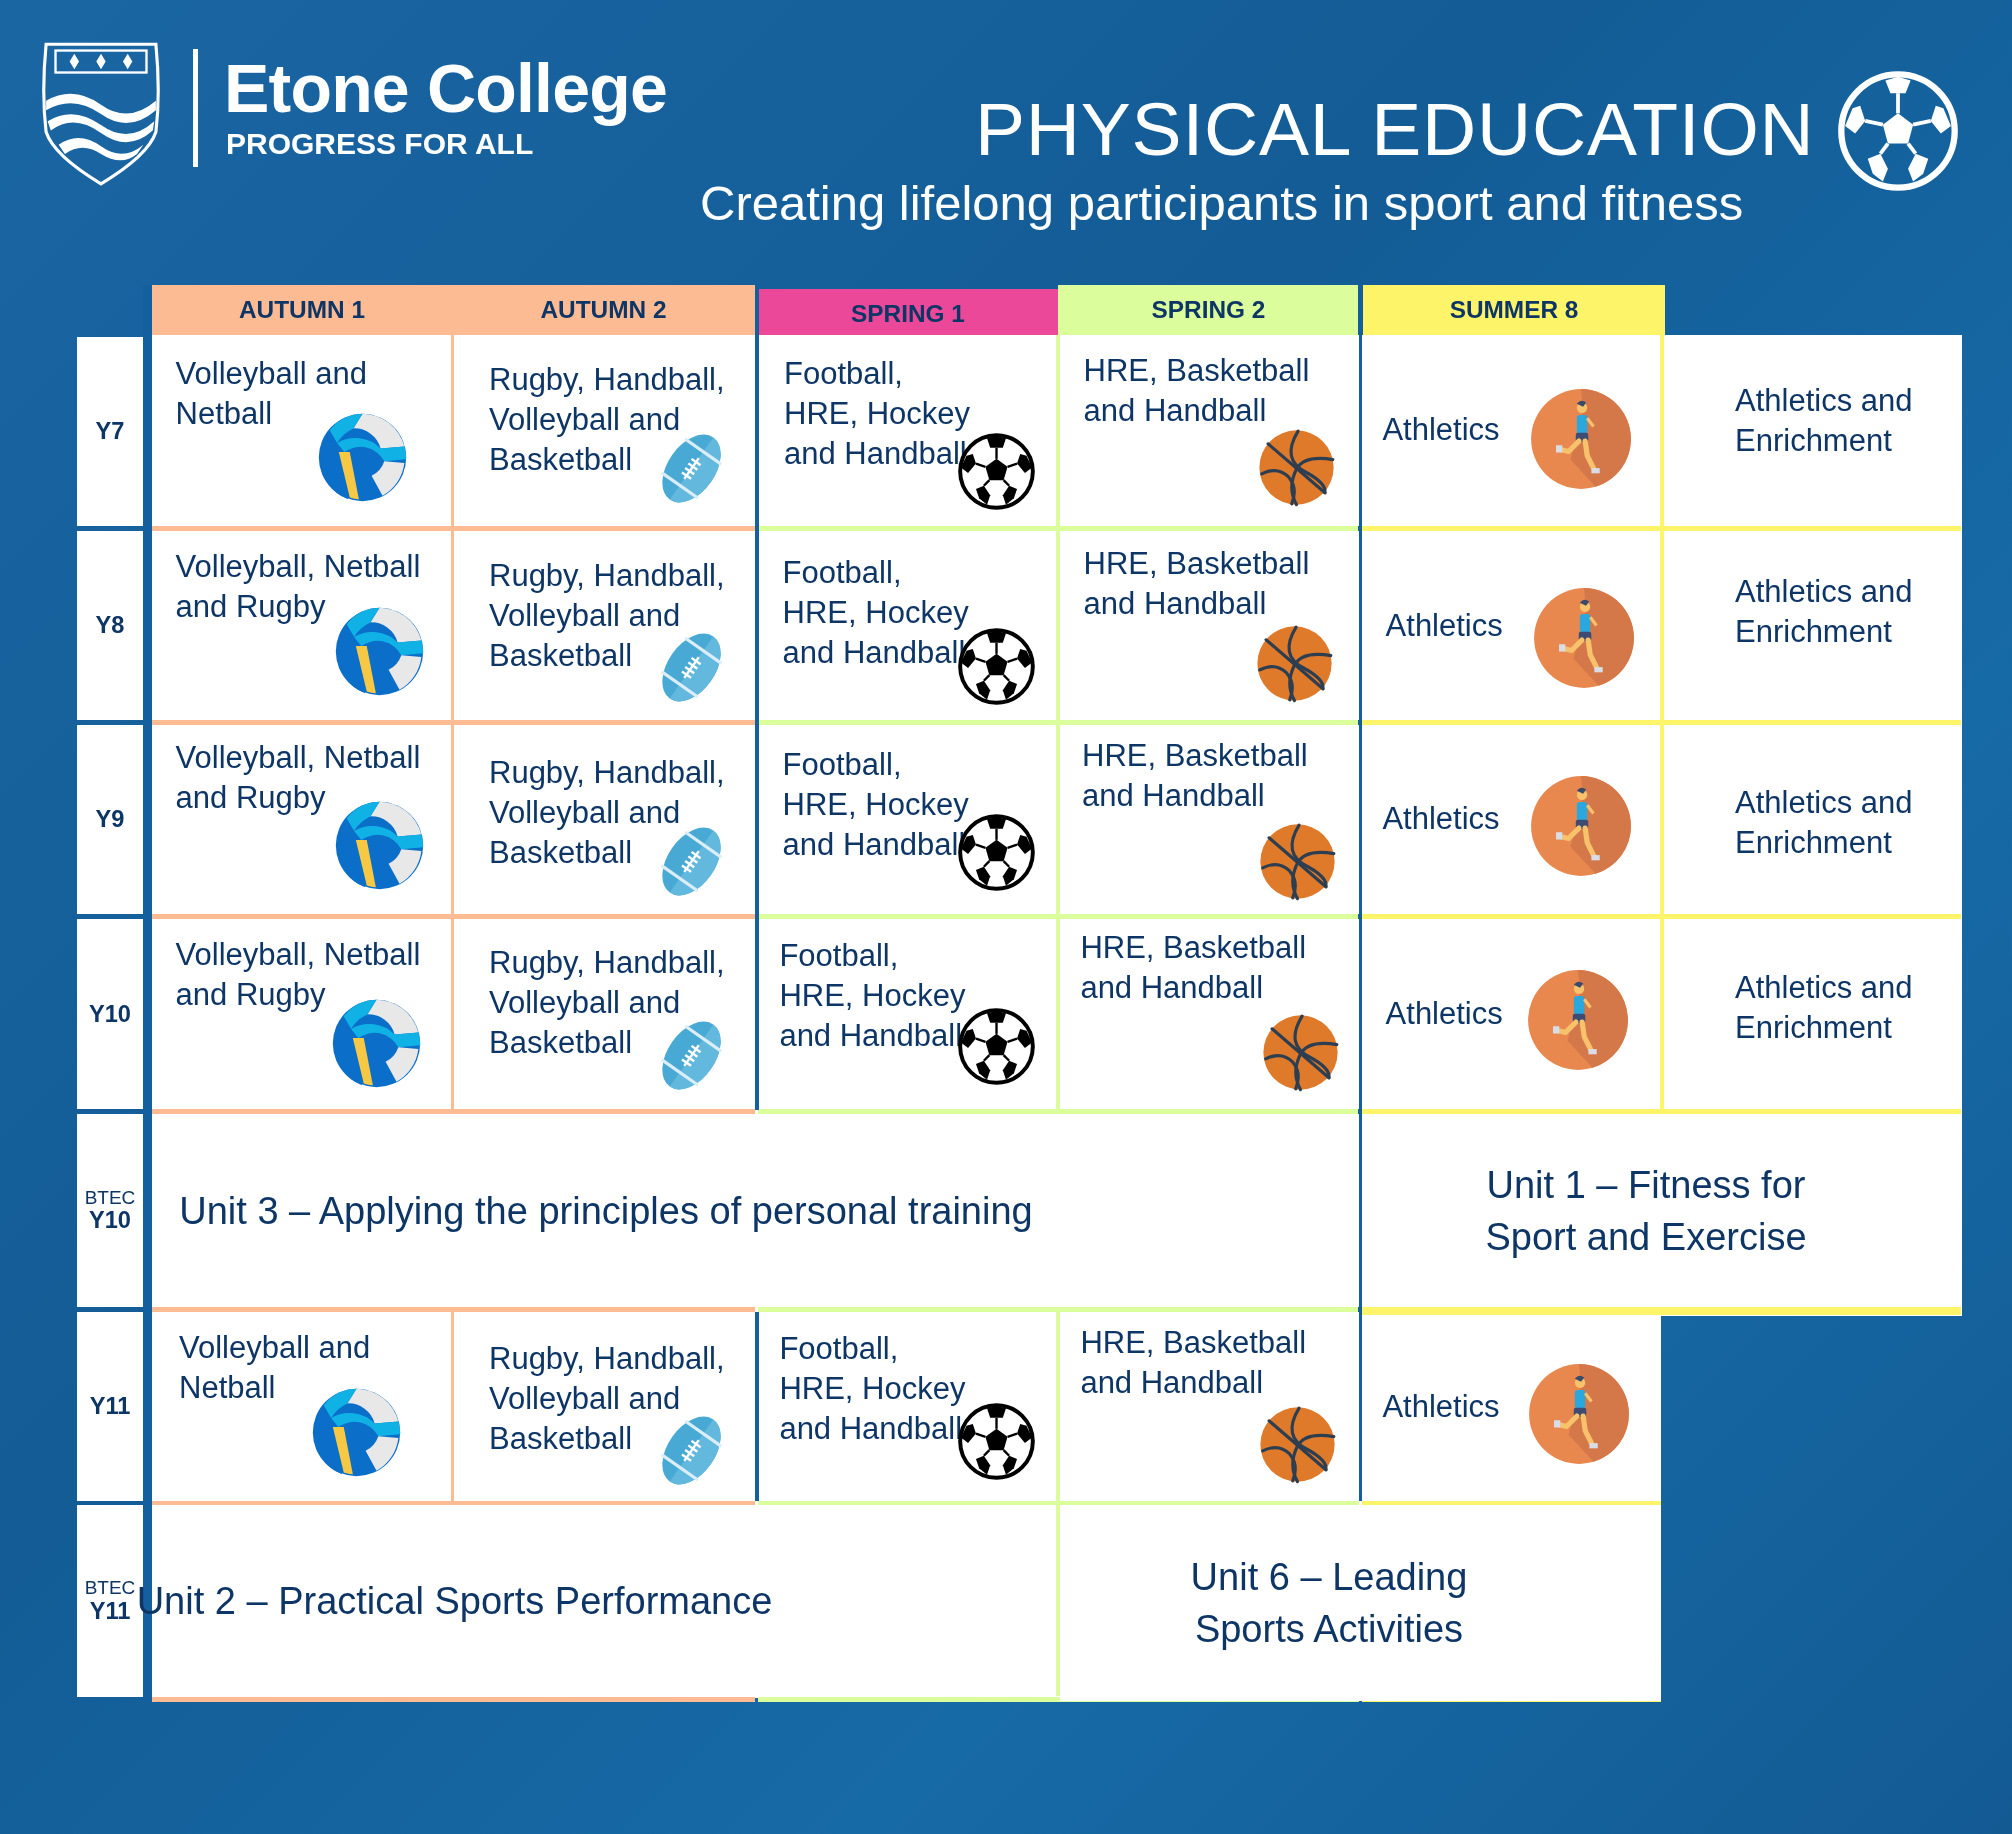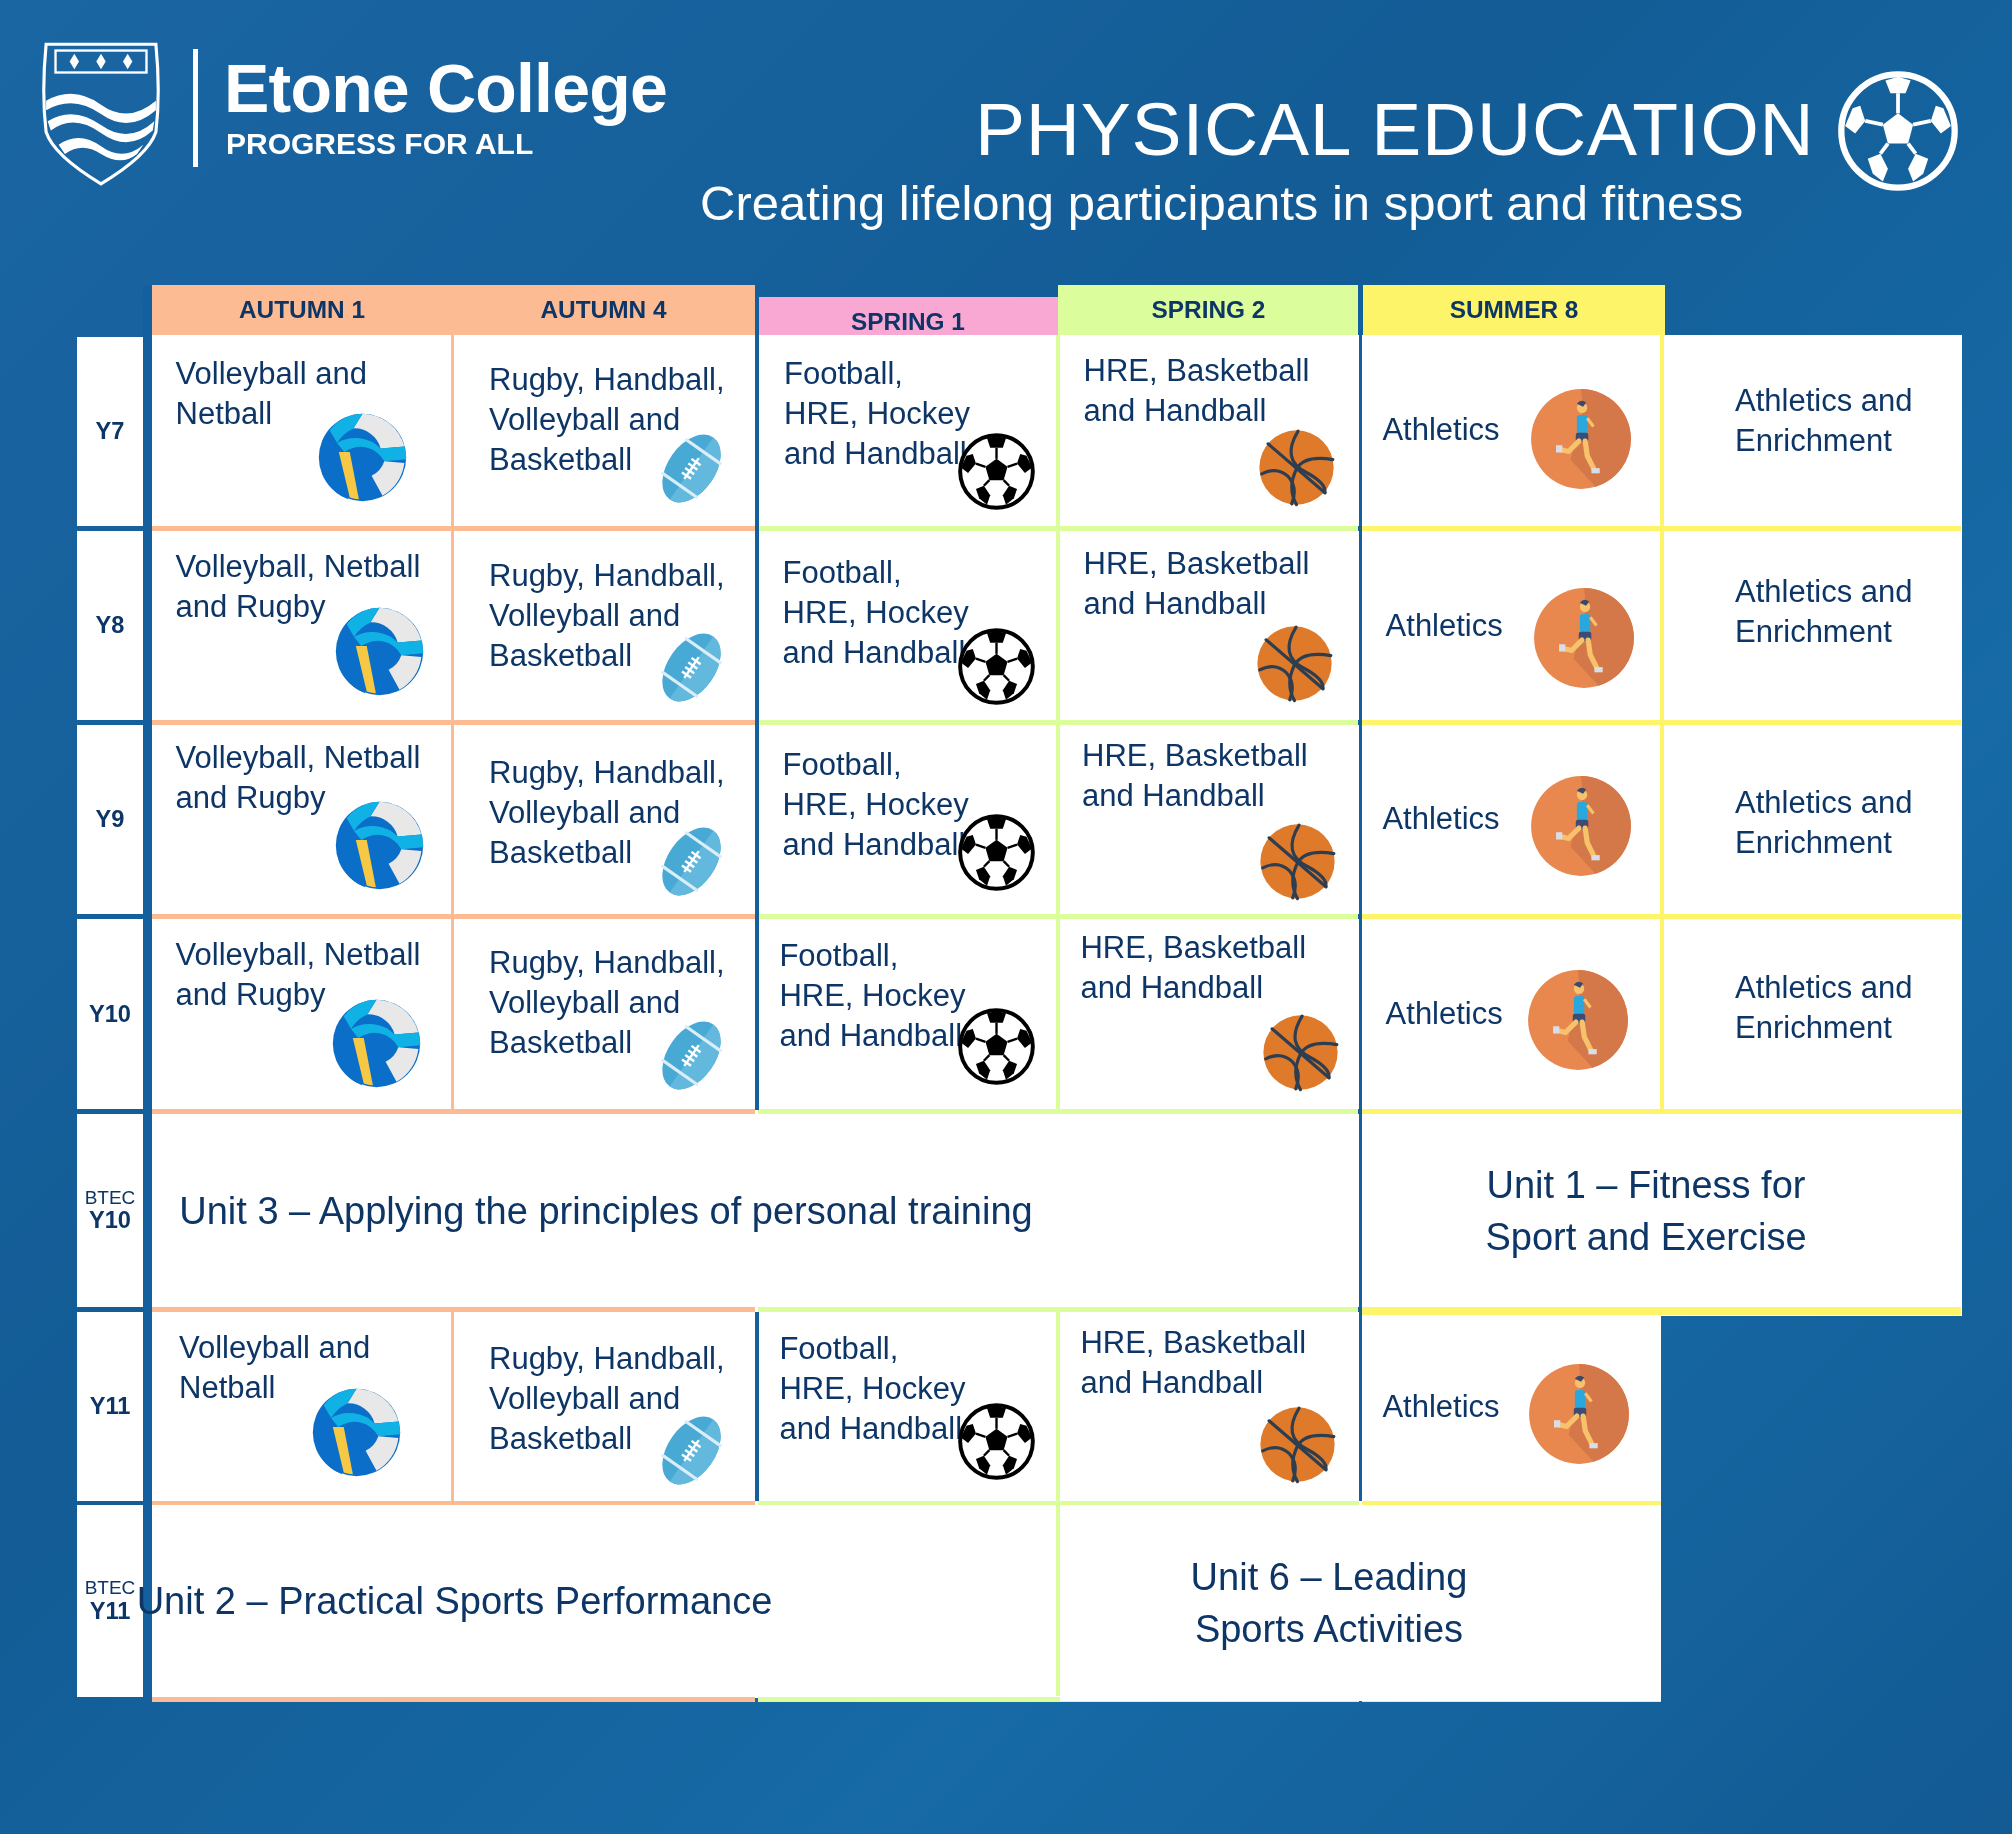--- a/index.html
+++ b/index.html
@@ -118,22 +118,22 @@
       <line x1="50" y1="36" x2="50" y2="20"></line>
       <line x1="62" y1="45" x2="76" y2="42"></line>
       <line x1="38" y1="45" x2="24" y2="42"></line>
       <line x1="42" y1="60" x2="36" y2="68"></line>
       <line x1="58" y1="60" x2="64" y2="68"></line>
     </g>
 </svg>
 
 <div class="abs" style="left:152px;top:285px;width:1810px;height:50px;">
   <div class="abs hdr" style="left:0;width:300px;top:0;background:#fdbb94;">AUTUMN 1</div>
-  <div class="abs hdr" style="left:300px;width:303px;top:0;background:#fdbb94;">AUTUMN 4</div>
-  <div class="abs hdr" style="left:606px;width:300px;top:12px;background:#f9a8d4;">SPRING 1</div>
+  <div class="abs hdr" style="left:300px;width:303px;top:0;background:#fdbb94;">AUTUMN 2</div>
+  <div class="abs hdr" style="left:606px;width:300px;top:4px;background:#ec4899;">SPRING 1</div>
   <div class="abs hdr" style="left:906px;width:301px;top:0;background:#dcfd9b;">SPRING 2</div>
   <div class="abs hdr" style="left:1211px;width:302px;top:0;background:#fdf46a;">SUMMER 8</div>
 </div>
 
 <div class="abs rowlabel" style="top:337px;height:189px;">
     <span>Y7</span>
   </div>
 <div class="abs rowlabel" style="top:531px;height:189px;">
     <span>Y8</span>
   </div>

